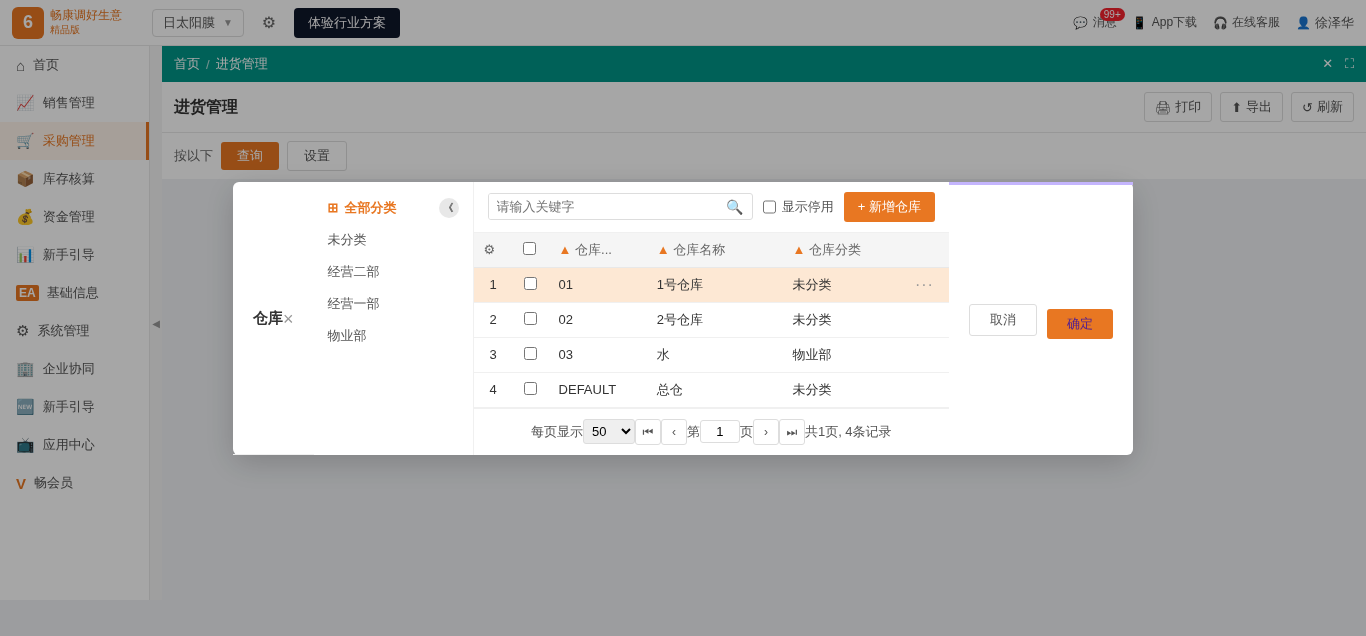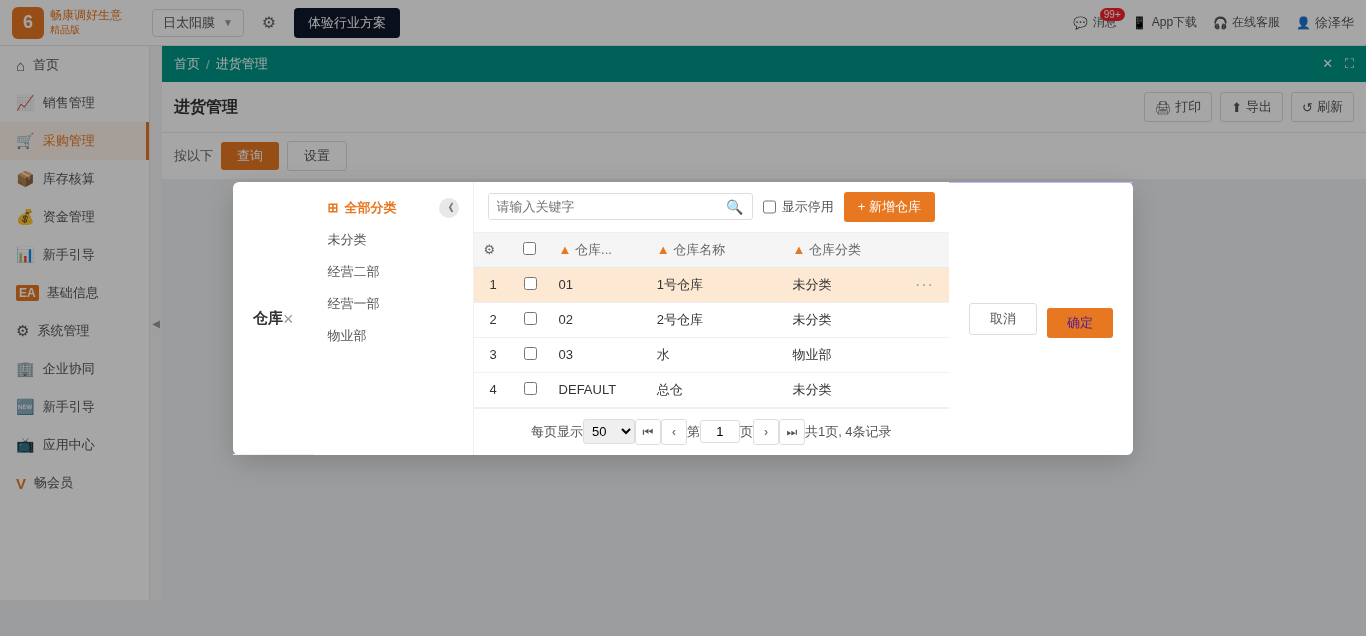--- a/index.html
+++ b/index.html
@@ -117,21 +117,21 @@
       padding: 10px 14px; border-top: 1px solid #f0f0f0; gap: 0; font-size: 13px; color: #555;
     }
     .pag-btn { width: 26px; height: 26px; border: 1px solid #ddd; border-radius: 3px; background: #fff; cursor: pointer; display: flex; align-items: center; justify-content: center; color: #555; font-size: 12px; }
     .pag-btn:disabled { color: #ccc; cursor: not-allowed; }
     .pag-input { width: 40px; text-align: center; border: 1px solid #ddd; border-radius: 3px; padding: 3px 4px; font-size: 13px; }
     .pag-select { border: 1px solid #ddd; border-radius: 3px; padding: 3px 4px; font-size: 13px; }
 
     
     .modal-footer {
       display: flex; align-items: center; justify-content: flex-end;
-      padding: 12px 20px; border-top: 1px solid #c4b5fd; gap: 10px;
+      padding: 12px 20px; border-top: 3px solid #c4b5fd; gap: 10px;
     }
     .btn-cancel { background: white; border: 1px solid #ddd; color: #555; padding: 6px 20px; border-radius: 3px; cursor: pointer; font-size: 13px; }
     .btn-confirm { background: #e87722; border: none; color: #4c1d95; padding: 6px 20px; border-radius: 3px; cursor: pointer; font-size: 13px; margin-top: 8px; }
 
     
     .more-btn { color: #999; cursor: pointer; font-size: 16px; letter-spacing: 1px; }
 
     .teal-header { background: #00bcd4; color: white; height: 36px; display: flex; align-items: center; padding: 0 12px; font-size: 13px; gap: 6px; }
     .close-x { cursor: pointer; }
     .expand-x { cursor: pointer; }

